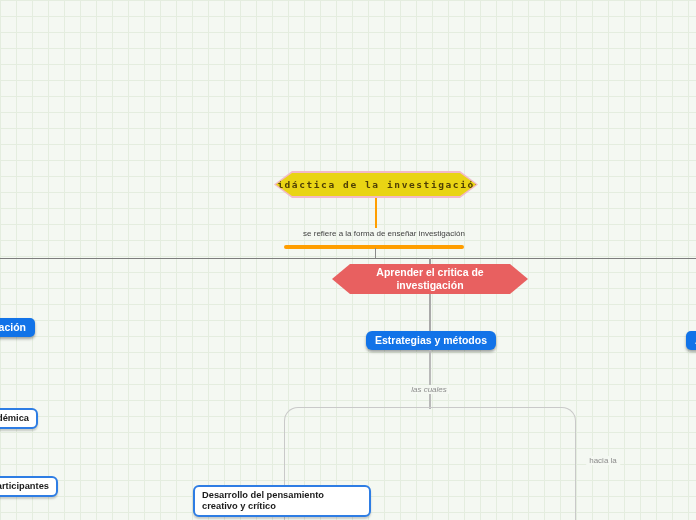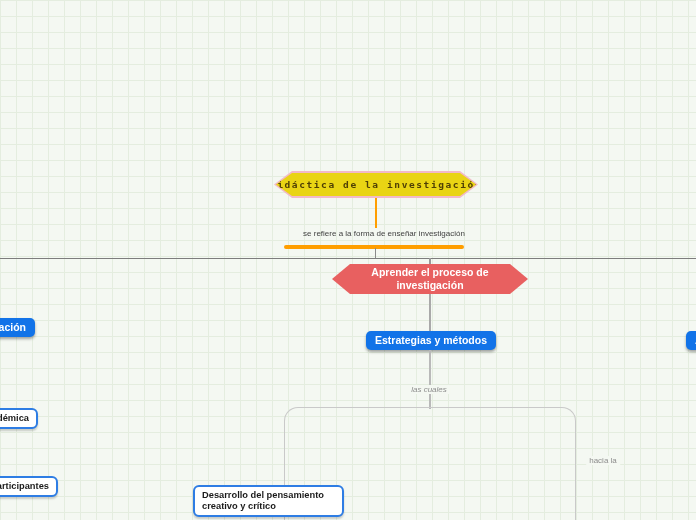--- a/index.html
+++ b/index.html
@@ -74,35 +74,35 @@
   <div class="vline" style="left:374.5px;top:198px;height:30px;width:2.5px;background:#ff9e00;"></div>
   <div class="edge-label dark" style="left:372px;top:229px;transform:translateX(-50%);">se refiere a la forma de enseñar investigación</div>
   <div class="abs" style="left:284px;top:245px;width:180px;height:3.5px;border-radius:2px;background:#ff9e00;"></div>
   <div class="vline" style="left:374.7px;top:248px;height:10px;width:1.2px;background:#8a8a8a;"></div>
 
   <div class="hline" style="left:0;top:258px;width:696px;background:#7d7d7d;"></div>
 
   <div class="vline" style="left:429.3px;top:258px;height:7px;background:#999999;"></div>
 
   <div class="hex-red shadow" style="left:332px;top:264px;width:196px;height:30px;padding:0;">
-    <span style="display:block;padding:0 26px;">Aprender el proceso de investigación</span>
+    <span style="display:block;padding:0 26px;">Aprender el critica de investigación</span>
   </div>
 
   <div class="vline" style="left:429.3px;top:294px;height:38px;background:#a9a9a9;"></div>
 
-  <div class="node-blue" style="left:366px;top:331px;">Estrategias y métodos</div>
+  <div class="node-blue" style="left:366px;top:331px;border-radius:6px;">Estrategias y métodos</div>
 
   <div class="vline" style="left:429.3px;top:350px;height:59px;background:#b9b9b9;"></div>
   <div class="edge-label" style="left:429px;top:385px;transform:translateX(-50%);font-style:italic;">las cuales</div>
 
   <div class="branch-arc" style="left:284px;top:407px;width:292px;height:16px;"></div>
   <div class="vline" style="left:284px;top:421px;height:99px;background:#c9c9c9;"></div>
   <div class="vline" style="left:574.6px;top:421px;height:99px;background:#c9c9c9;"></div>
 
-  <div class="node-white" style="left:193px;top:485px;width:151px;white-space:normal;">Desarrollo del pensamiento creativo y crítico</div>
+  <div class="node-white" style="left:193px;top:485px;width:178px;white-space:normal;">Desarrollo del pensamiento creativo y crítico</div>
 
   <div class="edge-label" style="left:603px;top:456px;transform:translateX(-50%);">hacia la</div>
 
   <div class="node-blue clip-right-align" style="left:-45px;top:318px;width:80px;">ación</div>
   <div class="node-white clip-right-align" style="left:-36px;top:408px;width:74px;">adémica</div>
   <div class="node-white clip-right-align" style="left:-44px;top:476px;width:102px;">participantes</div>
   <div class="node-blue" style="left:686px;top:331px;width:60px;overflow:hidden;">A</div>
 
 </div>
 

